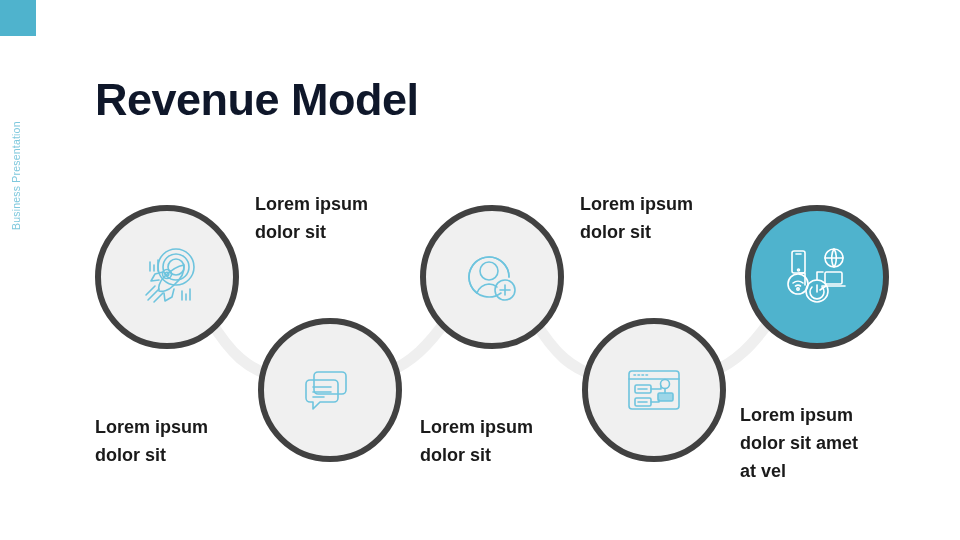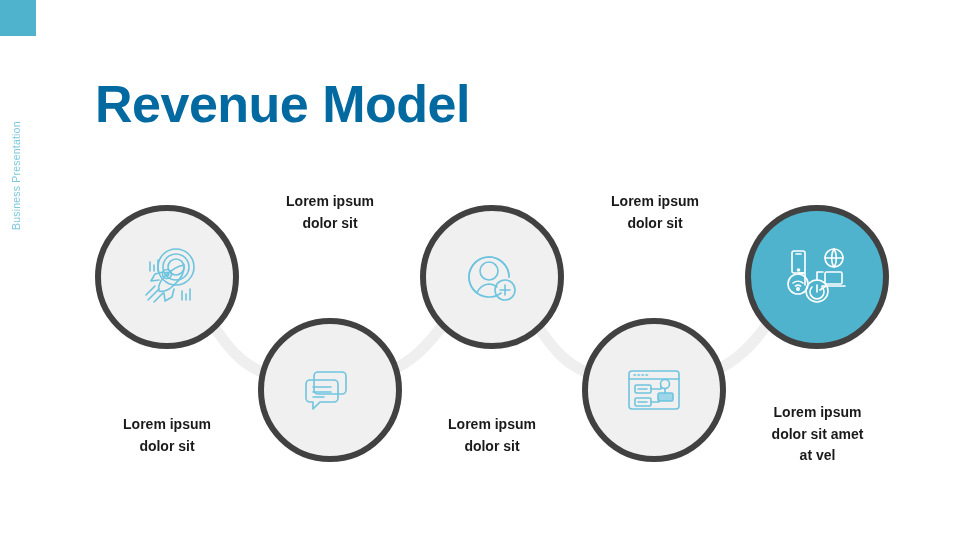--- a/index.html
+++ b/index.html
@@ -46,24 +46,24 @@
     font-family: "Liberation Sans", sans-serif;
   }
   .side-label-inner {
     display: block;
   }
   
   .title {
     position: absolute;
     left: 95px;
     top: 74px;
-    font-size: 52px;
+    font-size: 45px;
     font-weight: bold;
     letter-spacing: -0.5px;
-    color: #0369a1;
+    color: #0f172a;
     font-family: "Liberation Sans", sans-serif;
   }
   
   .connectors {
     position: absolute;
     left: 0;
     top: 0;
     width: 960px;
     height: 540px;
   }
@@ -103,22 +103,21 @@
     stroke-width: 1.6;
     stroke-linecap: round;
     stroke-linejoin: round;
   }
   .node.highlight .icon-stroke {
     stroke: #ffffff;
   }
   
   .node-label {
     position: absolute;
-    text-align: center;
-    font-size: 14px;
+    font-size: 18px;
     font-weight: bold;
     line-height: 1.55;
     color: #1a1a1a;
     font-family: "Liberation Sans", sans-serif;
     white-space: pre-line;
   }
 </style>
 </head>
 <body>
 

